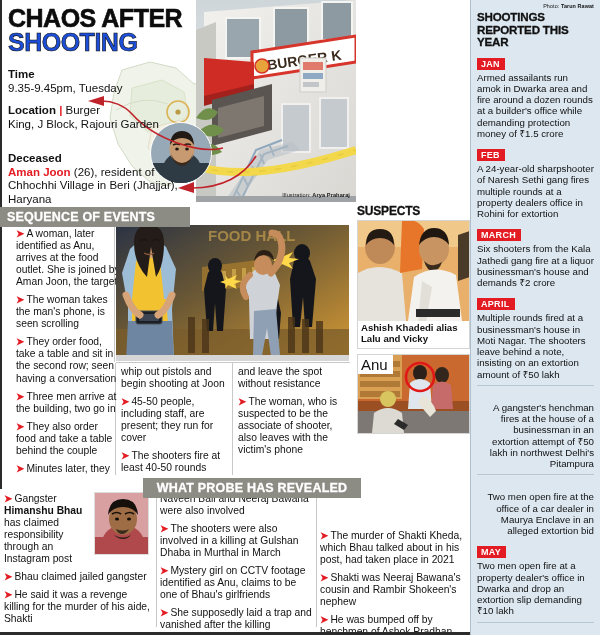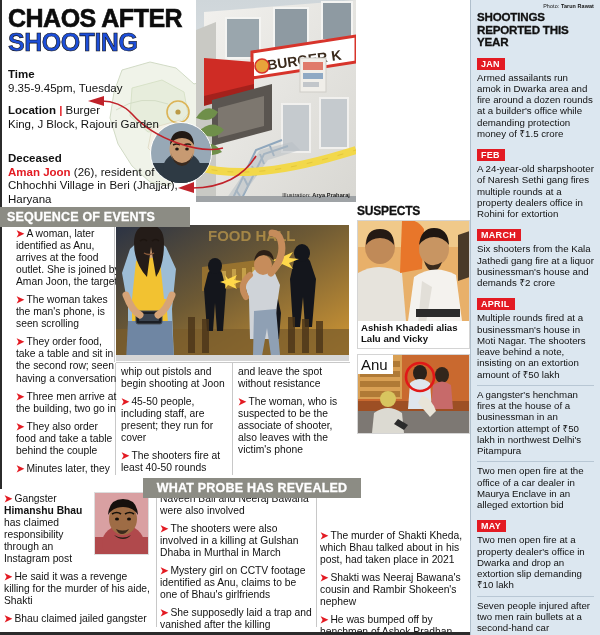--- a/index.html
+++ b/index.html
@@ -169,21 +169,21 @@
   }
   .month-tag {
     display: inline-block; background: #e31b23; color: #fff;
     font-size: 9px; font-weight: 900; letter-spacing: 0.3px;
     padding: 1px 5px 1px 4px; margin: 3px 0 2px 0; text-transform: uppercase;
   }
   .sb-item {
     font-size: 9.7px; line-height: 1.16; color: #111; margin-bottom: 3px;
     padding-bottom: 2px;
   }
-  .sb-item.divided { border-top: 1px solid #b8c7d4; padding-top: 3px; margin-top: 3px; }
+  .sb-item.divided { border-top: 1px solid #b8c7d4; padding-top: 16px; margin-top: 3px; text-align: right; }
 
   .sb-left-rule { position: absolute; left: 0; top: 0; bottom: 0; width: 1px; background: #b0bfcc; }
 
   .bottom-bar { position: absolute; left: 0; bottom: 0; width: 600px; height: 3px; background: #2b2b2b; }
   .left-edge { position: absolute; left: 0; top: 0; width: 2px; height: 489px; background: #2b2b2b; }
 </style>
 </head>
 <body>
 
 <div class="page">
@@ -520,22 +520,22 @@
           <path d="M30 21 q5 -3 9 0" stroke="#14100a" stroke-width="1.6" fill="none"></path>
           <path d="M21 36 q7 3 13 0 q-3 5 -7 5 q-4 0 -6 -5Z" fill="#3a2a1c"></path>
           <path d="M19 42 q9 5 17 0 q-3 4 -8 4 q-5 0 -9 -4Z" fill="#2e2018"></path>
         </svg>
       </div>
 
       <div class="probe-col" id="probe-col-1">
         <div class="bullet wrap-txt">
           <span class="arw">➤</span><span>Gangster </span><span class="bold-red-name">Himanshu Bhau</span><span> has claimed responsibility through an Instagram post</span>
         </div>
+        <div class="bullet"><span class="arw">➤</span><span>Bhau claimed jailed gangster</span></div>
         <div class="bullet"><span class="arw">➤</span><span>He said it was a revenge killing for the murder of his aide, Shakti</span></div>
-        <div class="bullet"><span class="arw">➤</span><span>Bhau claimed jailed gangster</span></div>
       </div>
 
       <div class="probe-col" id="probe-col-2">
         <div class="cont">Naveen Bali and Neeraj Bawana were also involved</div>
         <div class="bullet"><span class="arw">➤</span><span>The shooters were also involved in a killing at Gulshan Dhaba in Murthal in March</span></div>
         <div class="bullet"><span class="arw">➤</span><span>Mystery girl on CCTV footage identified as Anu, claims to be one of Bhau's girlfriends</span></div>
         <div class="bullet"><span class="arw">➤</span><span>She supposedly laid a trap and vanished after the killing</span></div>
       </div>
 
       <div class="probe-col" id="probe-col-3">

